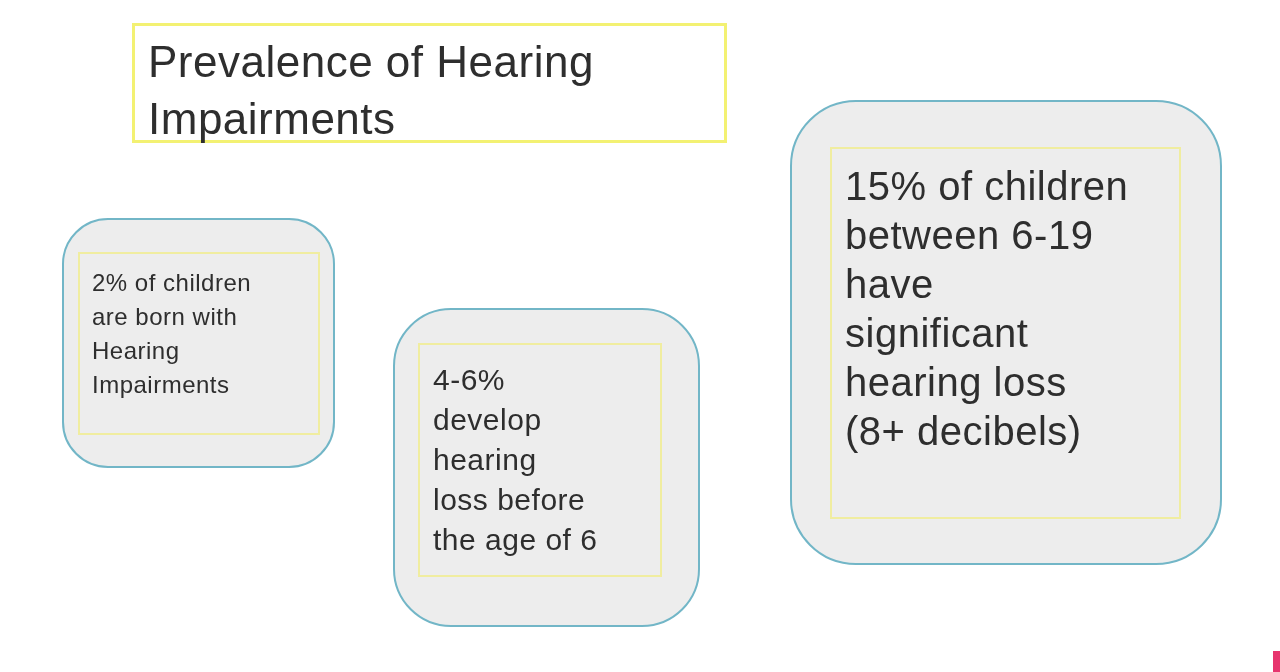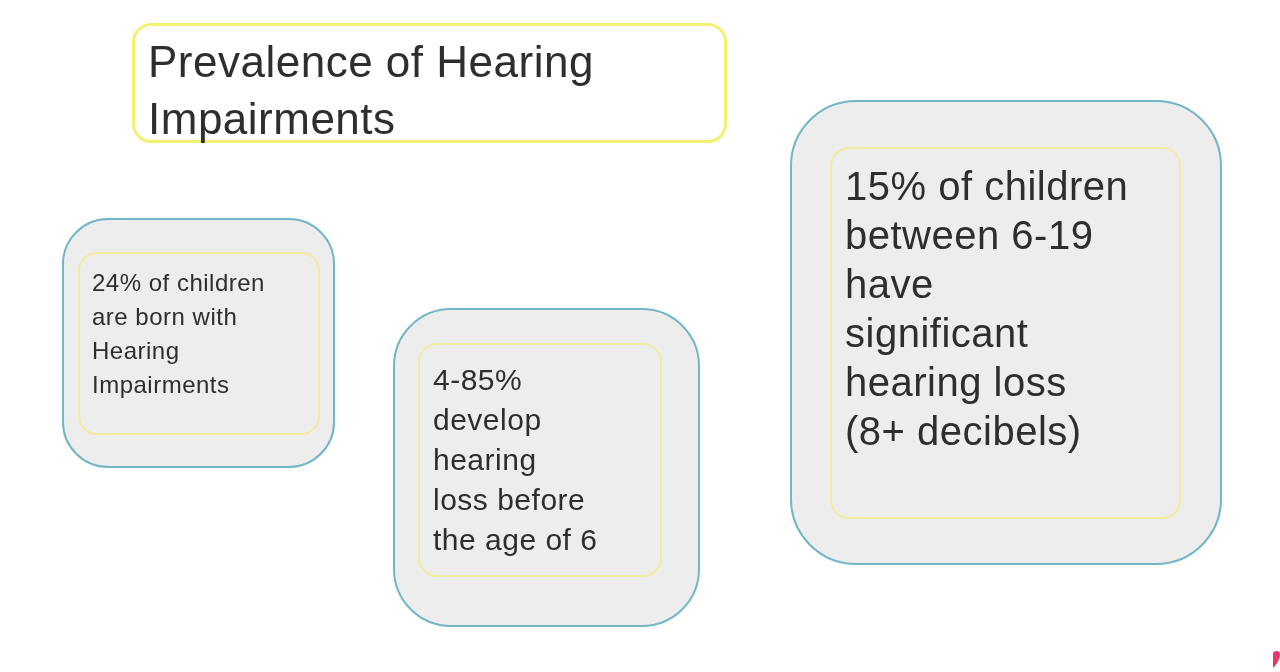--- a/index.html
+++ b/index.html
@@ -1,15 +1,15 @@
 <!DOCTYPE html>
 <html style="--title-border-yellow: #f3f172; --frame-yellow: #f0eda0; --box-border-teal: #72b6c7; --box-fill-gray: #ededed; --text-dark: #2e2e2e; --accent-pink: #e7356e;"><head>
 <meta charset="utf-8">
 <style>
-  * { margin: 0; padding: 0; box-sizing: border-box; border-radius: 19px; }
+  * { margin: 0; padding: 0; box-sizing: border-box; }
   html, body { background: #ffffff; }
   body {
     font-family: "Liberation Sans", "DejaVu Sans", sans-serif;
     width: 1280px; height: 672px; overflow: hidden;
   }
   .slide {
     position: relative;
     width: 1280px; height: 672px;
     background: #ffffff;
     color: var(--text-dark, #2e2e2e);
@@ -75,30 +75,30 @@
 
 <div class="slide">
 
   <div class="title-box">
     <h1>Prevalence of Hearing
 Impairments</h1>
   </div>
 
   <div class="stat-box box-1">
     <div class="stat-frame">
-      <p class="stat-text">24% of children
+      <p class="stat-text">2% of children
 are born with
 Hearing
 Impairments</p>
     </div>
   </div>
 
   <div class="stat-box box-2">
     <div class="stat-frame">
-      <p class="stat-text">4-85%
+      <p class="stat-text">4-6%
 develop
 hearing
 loss before
 the age of 6</p>
     </div>
   </div>
 
   <div class="stat-box box-3">
     <div class="stat-frame">
       <p class="stat-text">15% of children

